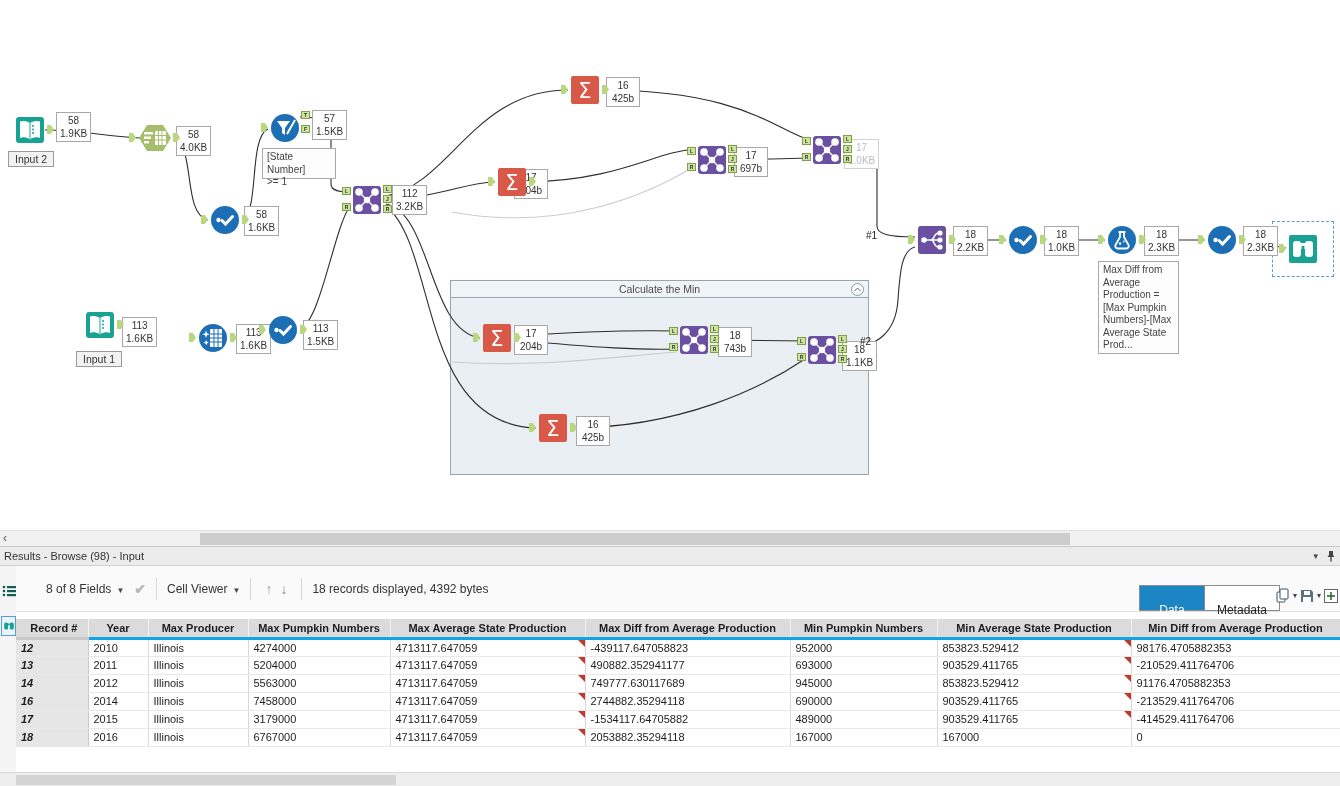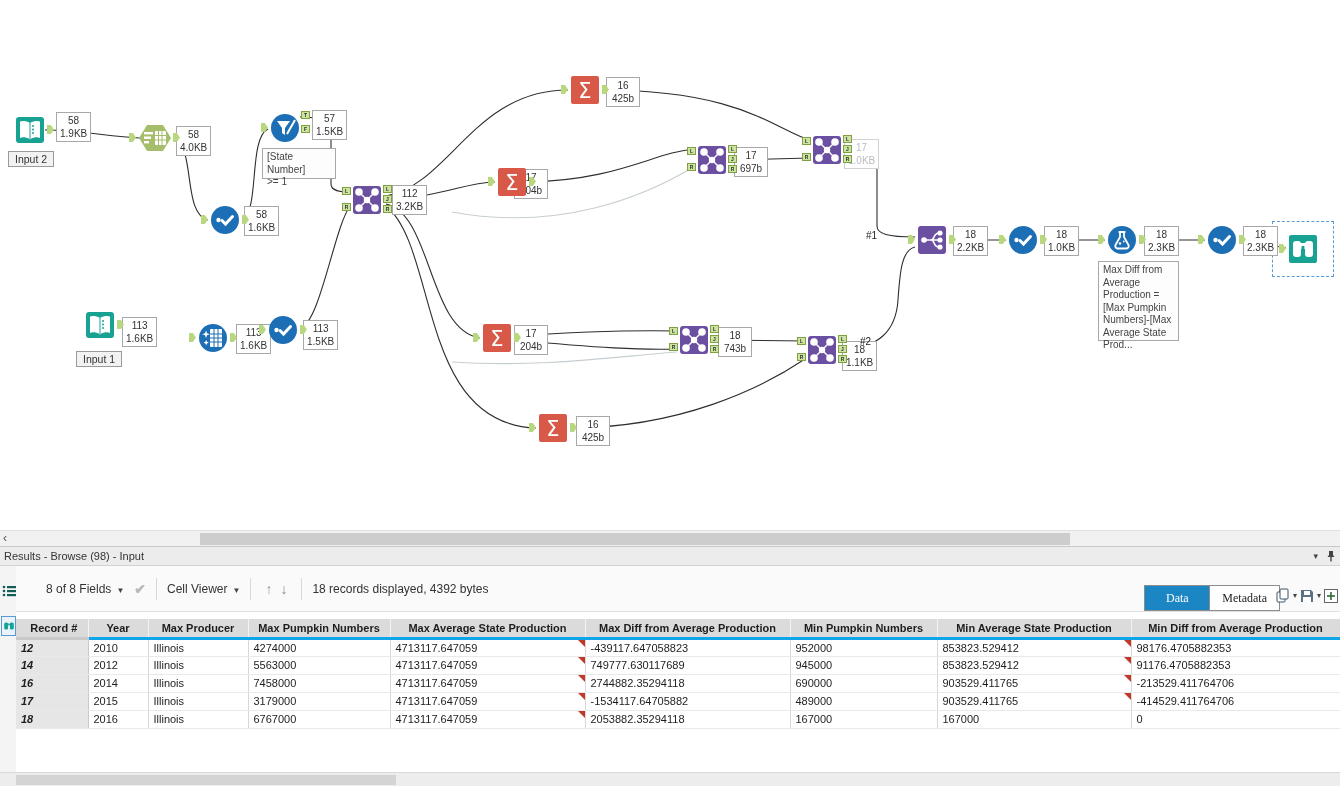--- a/index.html
+++ b/index.html
@@ -48,21 +48,21 @@
   .res-toolbar { height: 46px; background: #fafafa; border-bottom: 1px solid #e0e0e0; position: relative; }
   .tb-left { position: absolute; left: 46px; top: 12px; display: flex; align-items: center; font-size: 12px; color: #333; }
   .tb-left .caret { font-size: 8px; color: #444; margin: 2px 0 0 5px; }
   .tb-check { color: #b8b8b8; font-size: 14px; font-weight: bold; margin-left: 10px; }
   .tb-sep { width: 1px; height: 22px; background: #d8d8d8; margin: 0 10px; }
   .tb-arrow-up { color: #9a9a9a; font-size: 14px; margin: 0 4px; }
   .tb-arrow-dn { color: #8a8a8a; font-size: 14px; margin: 0 4px; }
   .grip { position: absolute; left: 3px; top: 4px; color: #c0c0c0; font-size: 8px; letter-spacing: 1px; line-height: 5px; }
 
   .tabs { position: absolute; right: 60px; top: 19px; display: flex; border: 1px solid #8c8c8c; height: 26px; }
-  .tab { min-width: 64px; padding: 0 12px; font-size: 12px; line-height: 24px; text-align: center; background: #fff; color: #222; font-family: Liberation Serif, serif; }
+  .tab { min-width: 64px; padding: 12px 12px; font-size: 12px; line-height: 24px; text-align: center; background: #fff; color: #222; }
   .tab.active { background: #1C86C4; color: #fff; }
   .tab + .tab { border-left: 1px solid #8c8c8c; }
   .tb-icons { position: absolute; right: 2px; top: 22px; display: flex; align-items: center; gap: 3px; }
   .tb-icons .caret { font-size: 8px; color: #444; }
 
   .left-strip { position: absolute; left: 0; top: 19px; width: 16px; height: 221px; background: #f4f4f4; }
   .strip-btn { position: absolute; left: 1px; width: 15px; }
   .strip-btn.sel { border: 1px solid #5B9BD5; background: #eaf3fb; }
 
   
@@ -76,20 +76,28 @@
   .bottom-scroll { position: absolute; left: 0; top: 772px; width: 1340px; height: 14px; background: #ededed; border-top: 1px solid #d9d9d9; }
   .bottom-scroll .thumb { position: absolute; left: 16px; top: 2px; width: 380px; height: 10px; background: #d4d4d4; }
 </style>
 </head>
 <body>
 
 <div class="app">
 
   <div class="canvas">
 
+    <div class="tcontainer" style="left:450px;top:280px;width:419px;height:195px">
+      <div class="hd">Calculate the Min</div>
+      <div class="collapse-btn">
+          <svg width="7" height="5">
+            <path d="M0.5 4 L3.5 1 L6.5 4" stroke="#5a6a72" fill="none"></path>
+          </svg>
+        </div>
+    </div>
 
     <svg class="wires" width="1340" height="530">
       <path d="M45,130 C80,130 110,137 140,138"></path>
       <path d="M174,140 C196,146 182,214 208,220"></path>
       <path d="M242,218 C260,214 248,138 268,129"></path>
       <path d="M300,117 C318,117 331,120 331,130 L331,184 C331,191 340,192 350,192"></path>
       <path d="M300,328 C320,324 334,228 350,206"></path>
       <path d="M386,196 C450,184 474,90 568,90"></path>
       <path d="M386,199 C444,197 462,183 495,182"></path>
       <path d="M386,204 C432,214 428,330 480,338"></path>
@@ -477,21 +485,21 @@
       </div>
     <div class="ann" style="left:1243px;top:226px">
         <div>18</div>
         <div>2.3KB</div>
       </div>
 
     <div class="lbl" style="left:8px;top:151px">Input 2</div>
     <div class="lbl" style="left:76px;top:351px">Input 1</div>
     <div class="cmt" style="left:262px;top:148px;width:74px;height:31px">[State Number]
 &gt;= 1</div>
-    <div class="cmt" style="left:1098px;top:261px;width:81px;height:80px">Max Diff from
+    <div class="cmt" style="left:1098px;top:261px;width:81px;height:93px">Max Diff from
 Average
 Production =
 [Max Pumpkin
 Numbers]-[Max
 Average State
 Prod...</div>
     <div class="marker" style="left:866px;top:230px">#1</div>
     <div class="marker" style="left:860px;top:336px">#2</div>
   </div>
 
@@ -606,20 +614,31 @@
           <tr>
             <td class="rec">12</td>
               <td>2010</td>
               <td>Illinois</td>
               <td>4274000</td>
               <td class="flag">4713117.647059</td>
               <td>-439117.647058823</td>
               <td>952000</td>
               <td class="flag">853823.529412</td>
               <td>98176.4705882353</td>
+          </tr>
+          <tr>
+            <td class="rec">13</td>
+              <td>2011</td>
+              <td>Illinois</td>
+              <td>5204000</td>
+              <td class="flag">4713117.647059</td>
+              <td>490882.352941177</td>
+              <td>693000</td>
+              <td class="flag">903529.411765</td>
+              <td>-210529.411764706</td>
           </tr>
           <tr>
             <td class="rec">14</td>
               <td>2012</td>
               <td>Illinois</td>
               <td>5563000</td>
               <td class="flag">4713117.647059</td>
               <td>749777.630117689</td>
               <td>945000</td>
               <td class="flag">853823.529412</td>

